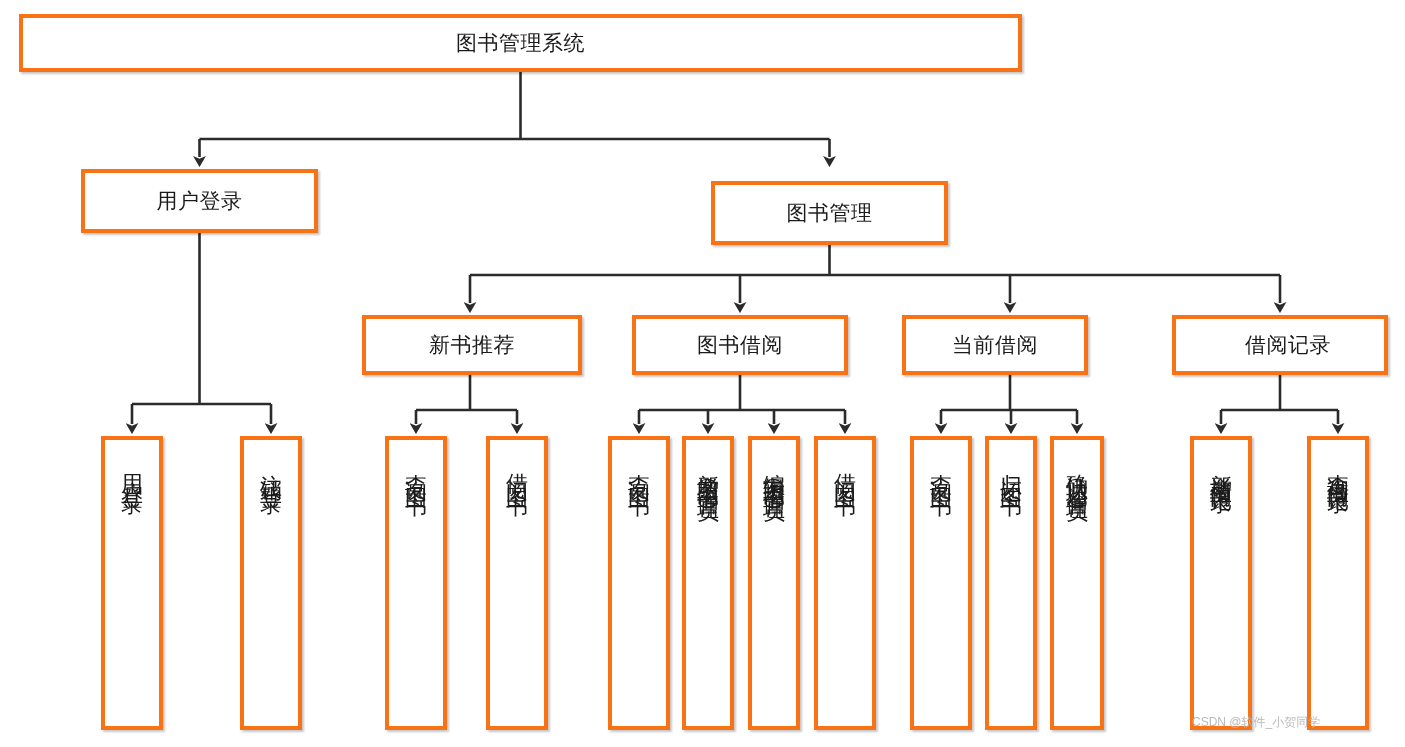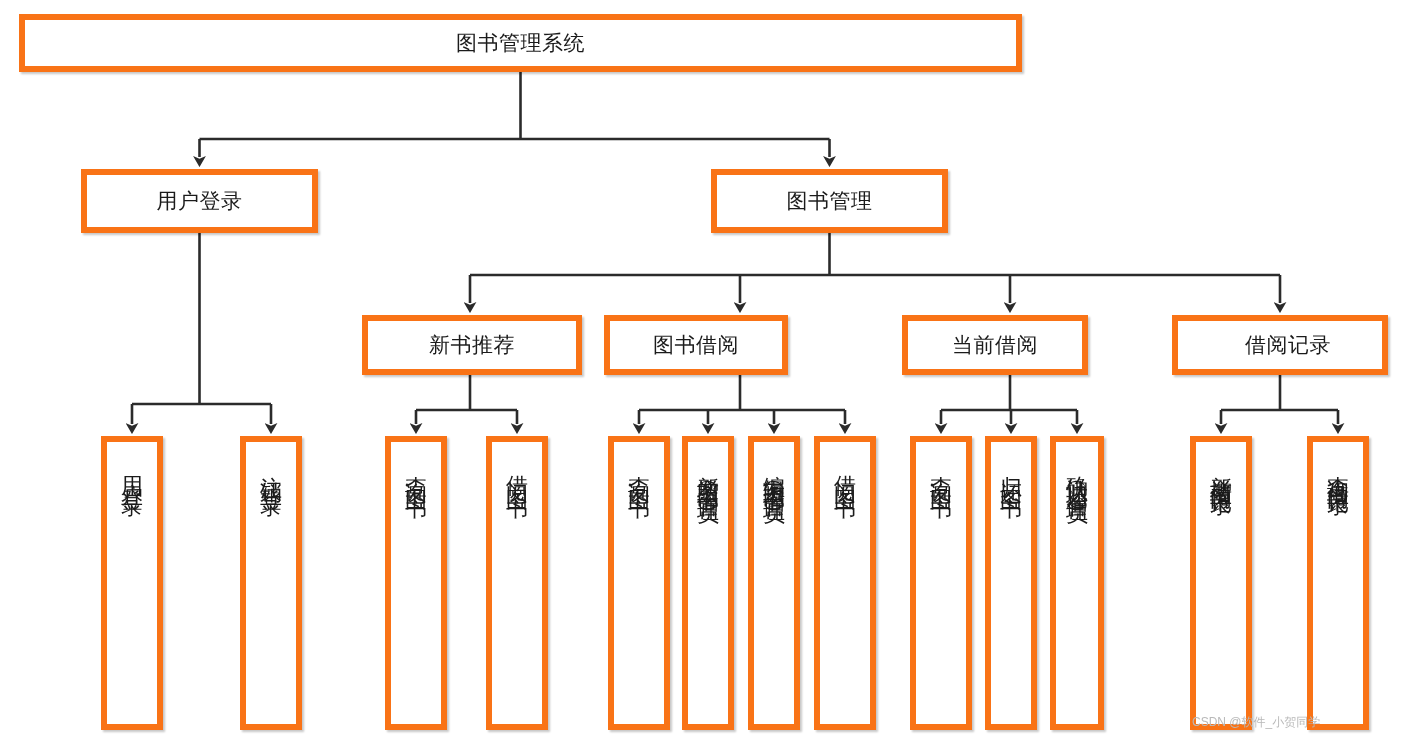--- a/index.html
+++ b/index.html
@@ -23,21 +23,21 @@
     left: 0;
     top: 0;
     width: 1405px;
     height: 747px;
     pointer-events: none;
   }
   .node {
     position: absolute;
     box-sizing: border-box;
     background: #ffffff;
-    border: 6px solid #f97316;
+    border: 4px solid #f97316;
     box-shadow: 2px 2px 2px rgba(0,0,0,0.22);
     display: flex;
     align-items: center;
     justify-content: center;
     z-index: 2;
   }
   .node .label {
     color: #1b1b1b;
     letter-spacing: 0.5px;
     white-space: nowrap;
@@ -120,27 +120,27 @@
       </g>
   </svg>
 
   <div id="nodes">
       <div class="node root-node horiz" style="left: 19px; top: 14px; width: 1003px; height: 58px;">
         <span class="label">图书管理系统</span>
       </div>
       <div class="node level2-node horiz" style="left: 81px; top: 169px; width: 237px; height: 64px;">
         <span class="label">用户登录</span>
       </div>
-      <div class="node level2-node horiz" style="left: 711px; top: 169px; width: 237px; height: 64px;">
+      <div class="node level2-node horiz" style="left: 711px; top: 181px; width: 237px; height: 64px;">
         <span class="label">图书管理</span>
       </div>
       <div class="node level3-node horiz" style="left: 362px; top: 315px; width: 220px; height: 60px;">
         <span class="label">新书推荐</span>
       </div>
-      <div class="node level3-node horiz" style="left: 604px; top: 315px; width: 184px; height: 60px;">
+      <div class="node level3-node horiz" style="left: 632px; top: 315px; width: 216px; height: 60px;">
         <span class="label">图书借阅</span>
       </div>
       <div class="node level3-node horiz" style="left: 902px; top: 315px; width: 186px; height: 60px;">
         <span class="label">当前借阅</span>
       </div>
       <div class="node level3-node horiz" style="left: 1172px; top: 315px; width: 216px; height: 60px; padding-left: 16px;">
         <span class="label">借阅记录</span>
       </div>
       <div class="node leaf-node vert" style="left: 101px; top: 436px; width: 62px; height: 294px;">
         <span class="label">用户登录</span>

